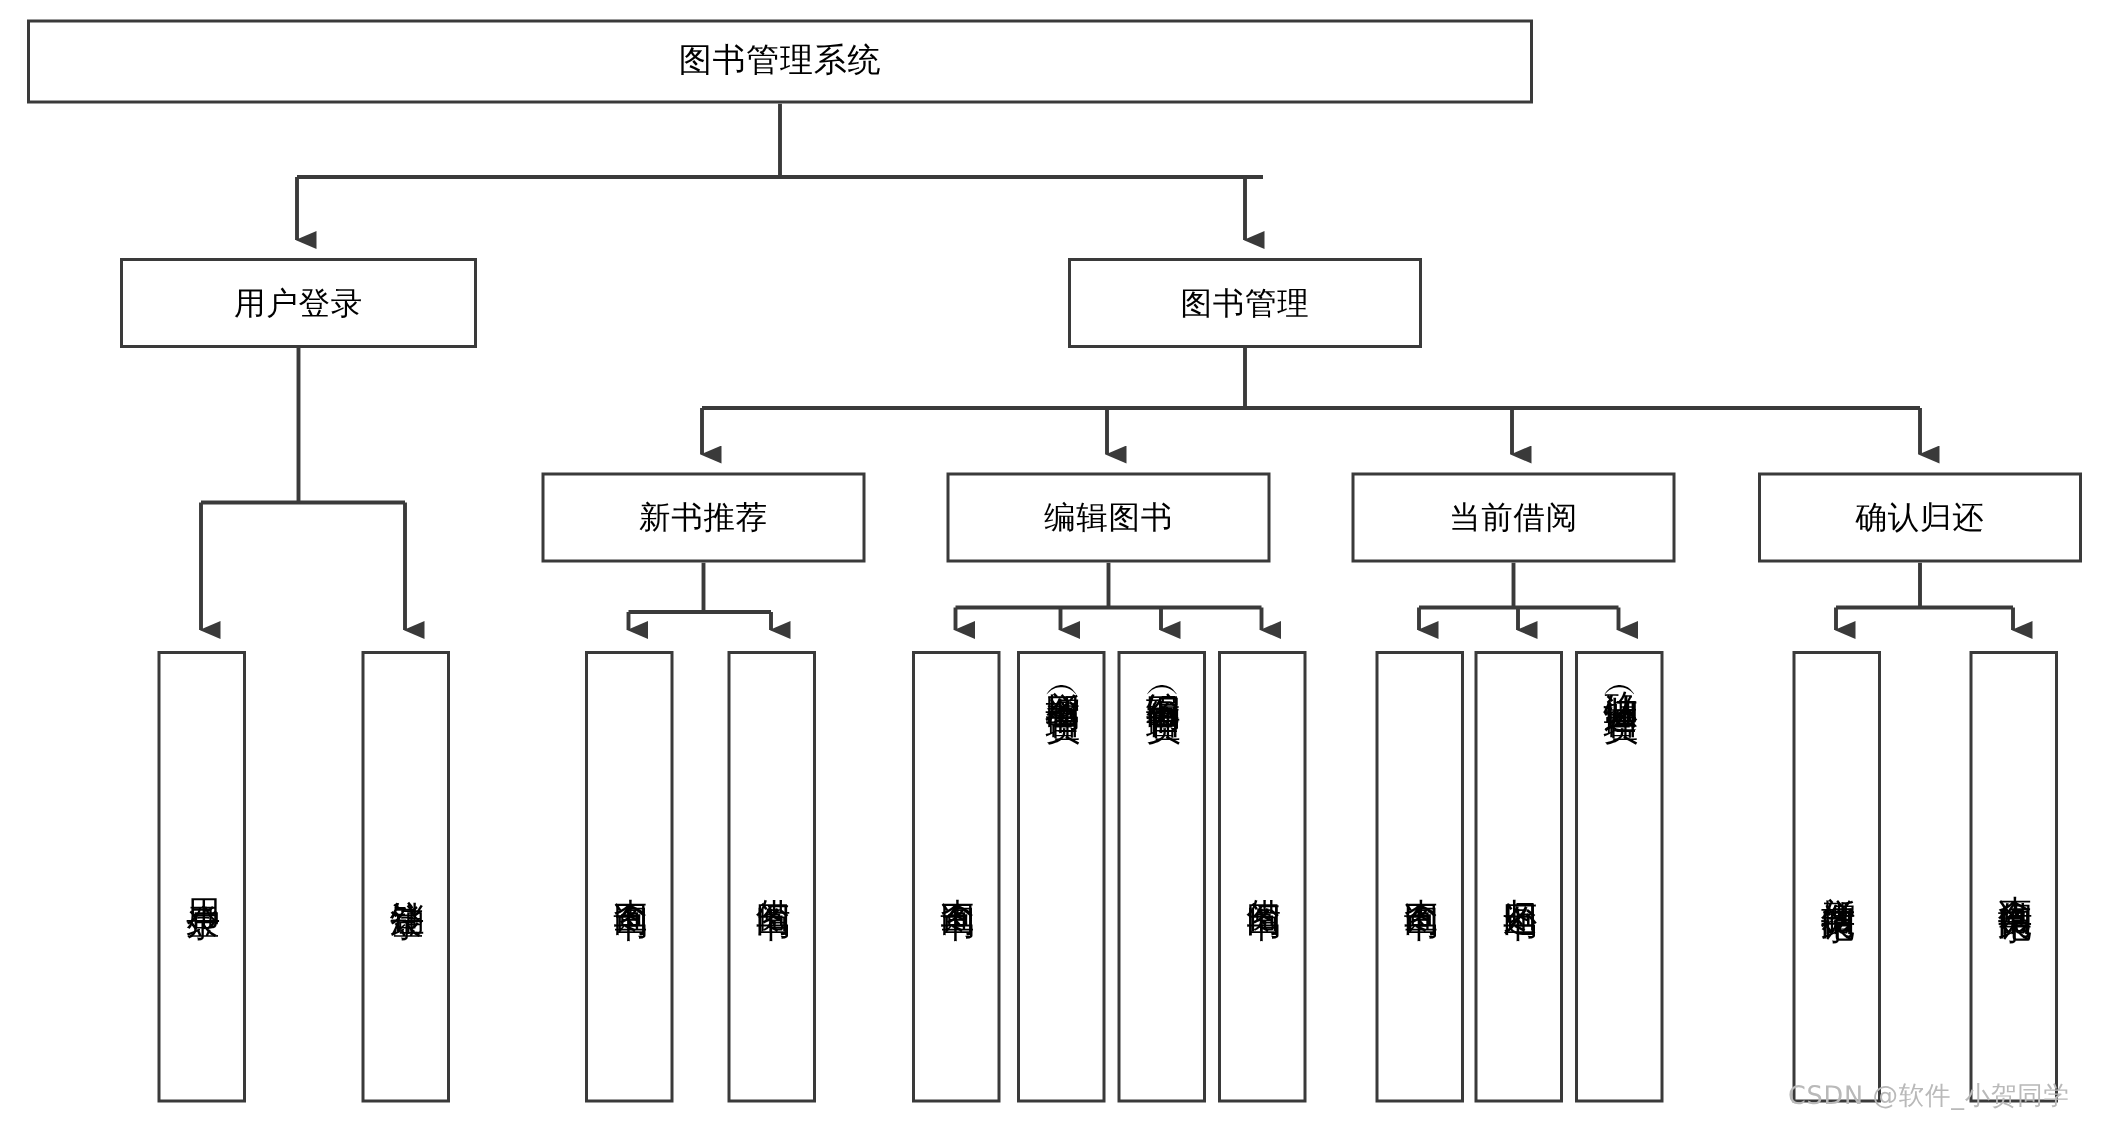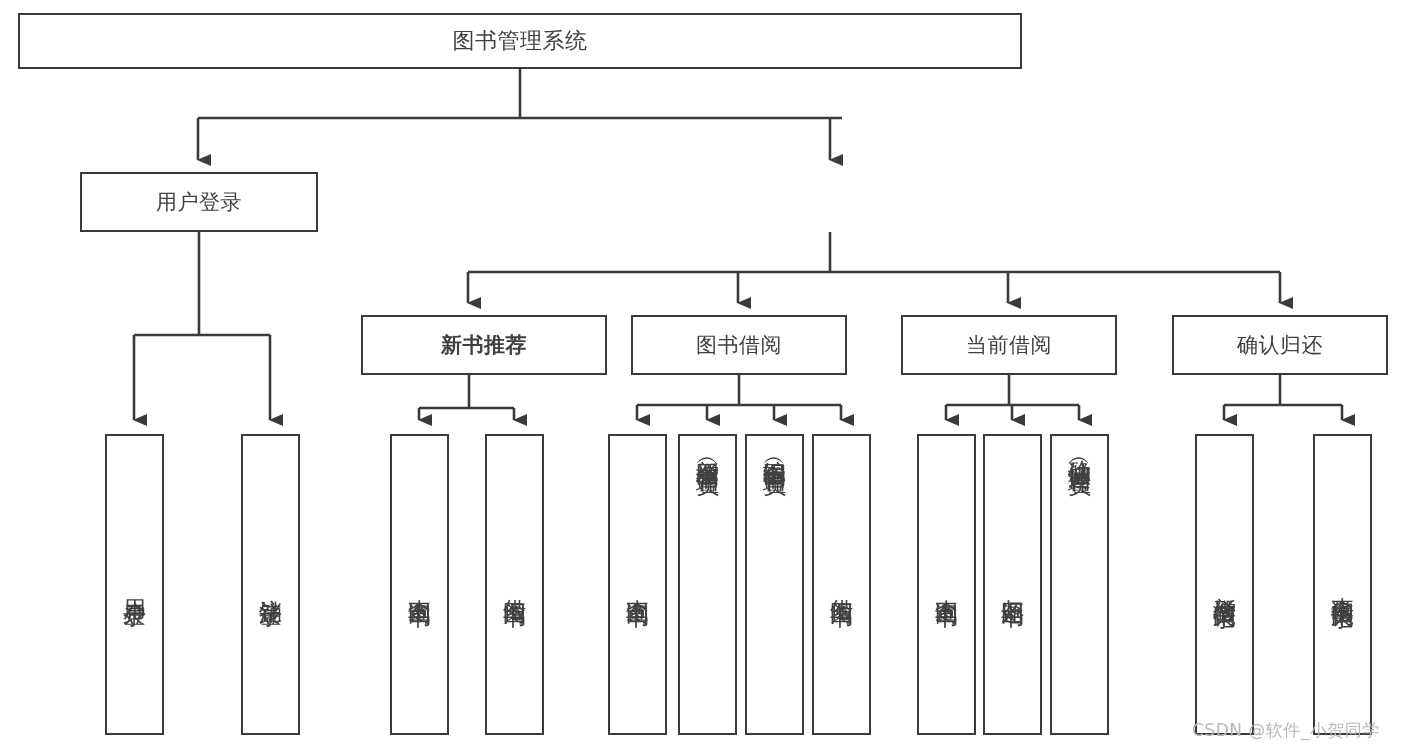--- a/index.html
+++ b/index.html
@@ -33,21 +33,21 @@
     border: 2px solid #3a3a3a;
     display: flex;
     align-items: center;
     justify-content: center;
     color: #2b2b2b;
   }
   .node-label {
     display: block;
     text-align: center;
     line-height: 1.18;
-    color: #404040;
+    color: #000000;
   }
   
   .node.horiz .node-label {
     writing-mode: horizontal-tb;
     font-size: 21px;
     letter-spacing: 0.5px;
   }
   .node.root .node-label {
     font-size: 22px;
   }
@@ -134,27 +134,30 @@
   </svg>
 
   <div class="node horiz root" style="left:18px; top:13px; width:1004px; height:56px;">
     <span class="node-label">图书管理系统</span>
   </div>
 
   <div class="node horiz" style="left:80px; top:172px; width:238px; height:60px;">
     <span class="node-label">用户登录</span>
   </div>
 
-
-  <div class="node horiz" style="left:361px; top:315px; width:246px; height:60px;font-weight:bold;">
+  <div class="node horiz" style="left:712px; top:172px; width:236px; height:60px;">
+    <span class="node-label">图书管理</span>
+  </div>
+
+  <div class="node horiz" style="left:361px; top:315px; width:216px; height:60px;">
     <span class="node-label">新书推荐</span>
   </div>
 
   <div class="node horiz" style="left:631px; top:315px; width:216px; height:60px;">
-    <span class="node-label">图书借阅</span>
+    <span class="node-label">编辑图书</span>
   </div>
 
   <div class="node horiz" style="left:901px; top:315px; width:216px; height:60px;justify-content:center;">
     <span class="node-label">当前借阅</span>
   </div>
 
   <div class="node horiz" style="left:1172px; top:315px; width:216px; height:60px;">
     <span class="node-label">确认归还</span>
   </div>
 

